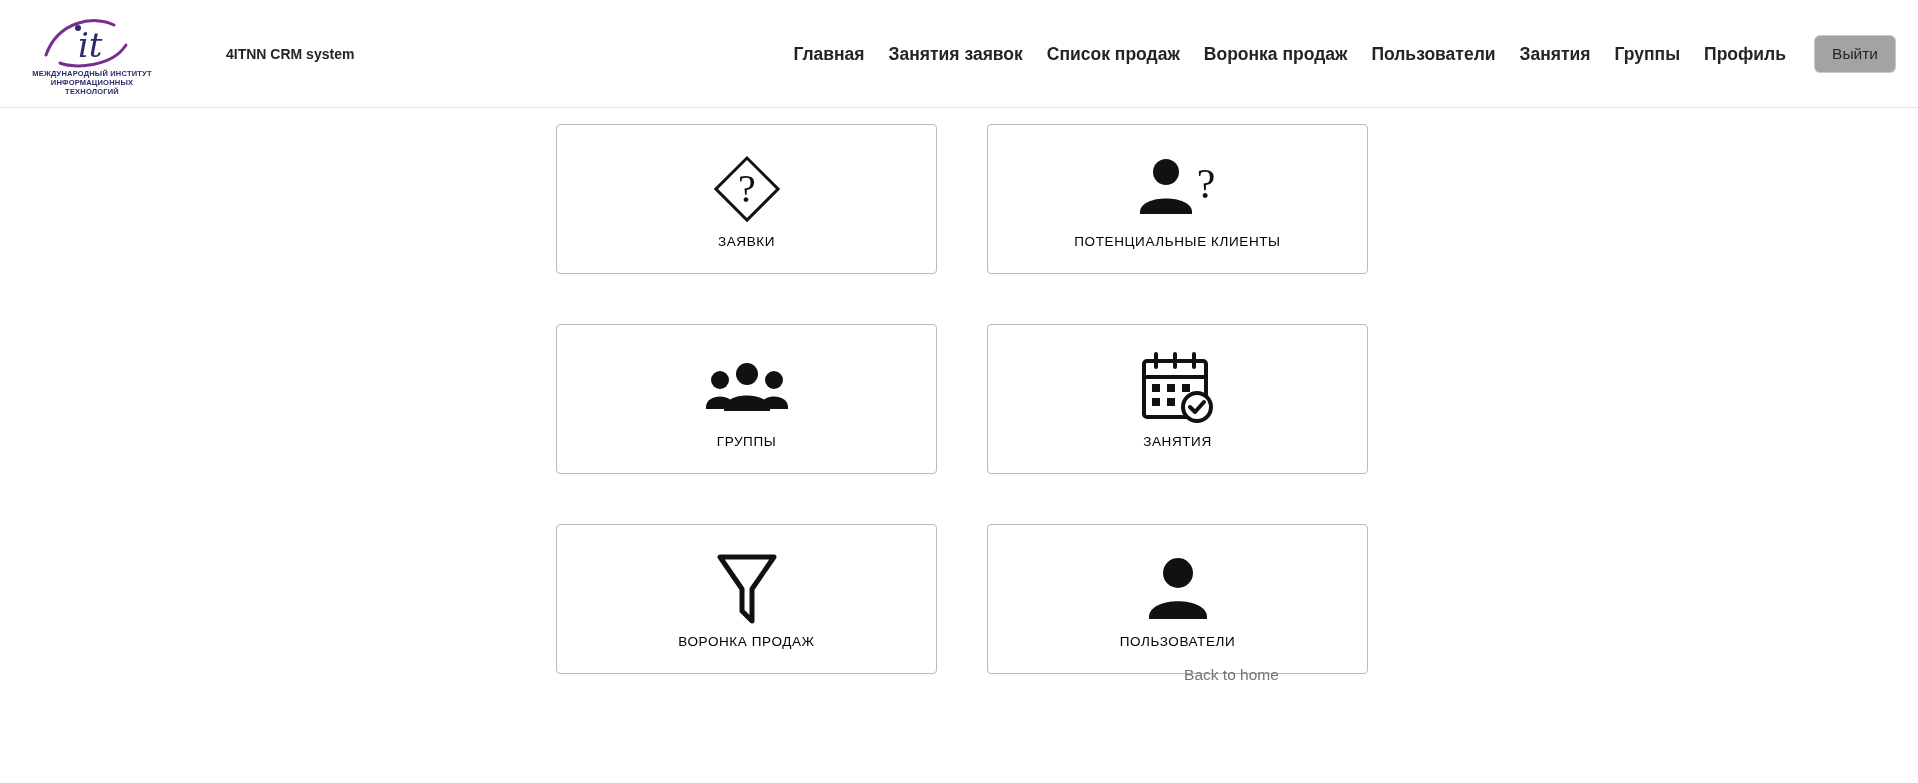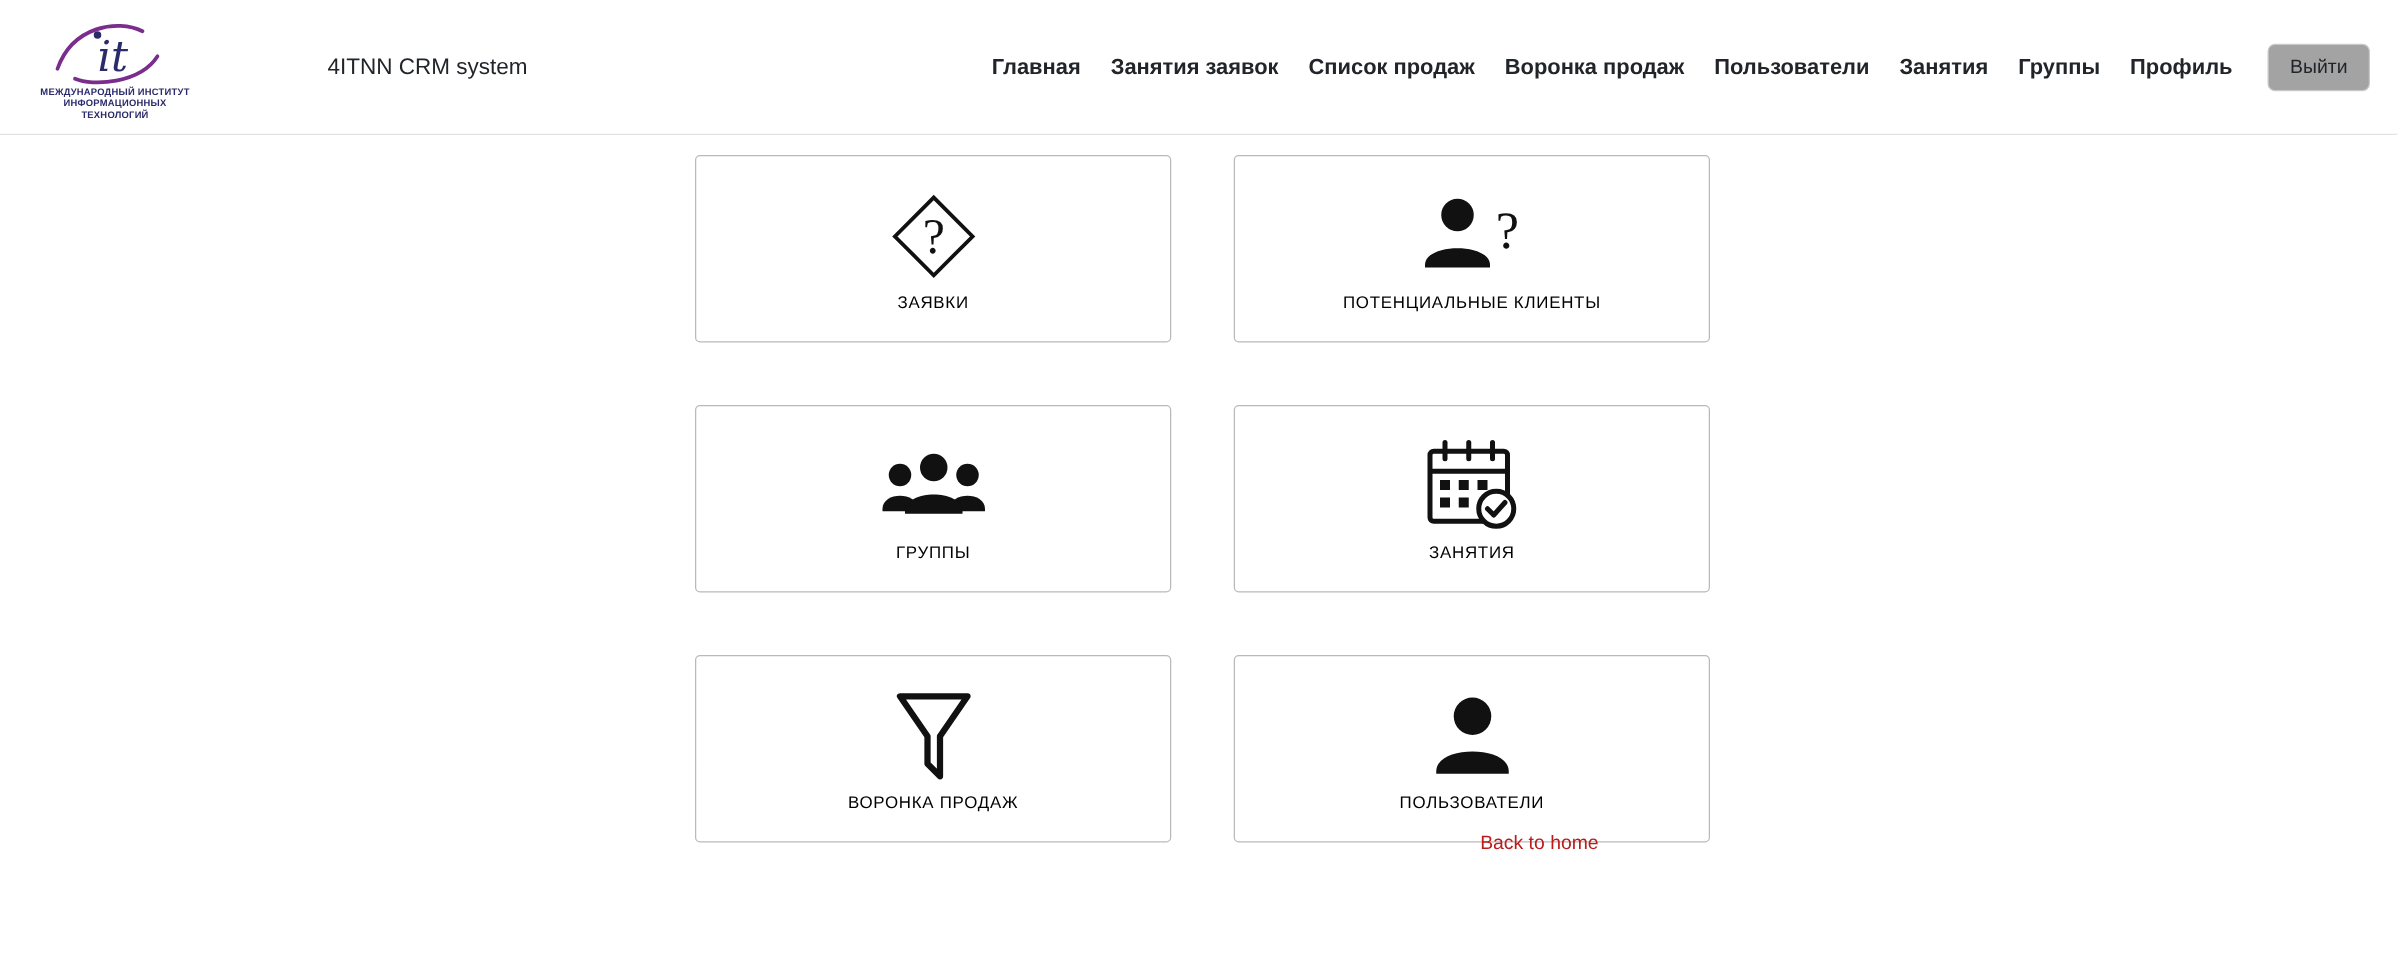--- a/index.html
+++ b/index.html
@@ -20,21 +20,21 @@
     width: 100%;
     background: #ffffff;
     border-bottom: 1px solid #e3e3e3;
     display: flex;
     align-items: center;
     padding: 0 26px 0 26px;
   }
   .brand-block {
     display: flex;
     align-items: center;
-    gap: 12px;
+    gap: 0px;
   }
   .logo {
     width: 132px;
     height: 86px;
     display: flex;
     flex-direction: column;
     align-items: center;
     justify-content: center;
     padding-top: 4px;
   }
@@ -47,24 +47,24 @@
     font-size: 7.5px;
     line-height: 9px;
     color: #2b2b6b;
     text-align: center;
     font-weight: bold;
     letter-spacing: 0.2px;
     width: 132px;
     margin-top: -2px;
   }
   .brand-title {
-    font-size: 18px;
-    font-weight: normal;
+    font-size: 14px;
+    font-weight: bold;
     color: #212529;
-    margin-left: 92px;
+    margin-left: 68px;
     white-space: nowrap;
   }
 
   .nav-links {
     position: absolute;
     right: 120px;
     top: 50%;
     transform: translateY(-50%);
     display: flex;
     gap: 0;
@@ -140,21 +140,21 @@
   .back-home {
     position: absolute;
     left: 0;
     right: 0;
     top: 558px;
     text-align: center;
     padding-left: 545px;
   }
   .back-home a {
     font-size: 15.5px;
-    color: #b91c1c;
+    color: #737373;
     text-decoration: none;
     cursor: pointer;
   }
 </style>
 </head>
 <body>
 
 <div class="navbar">
 
   <div class="brand-block">

